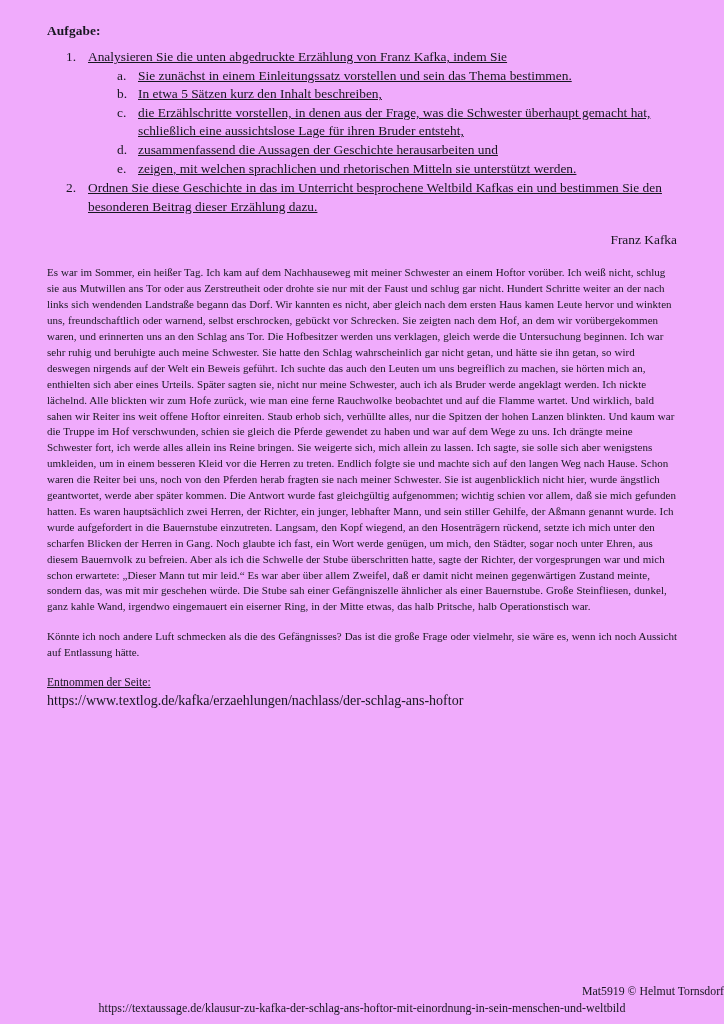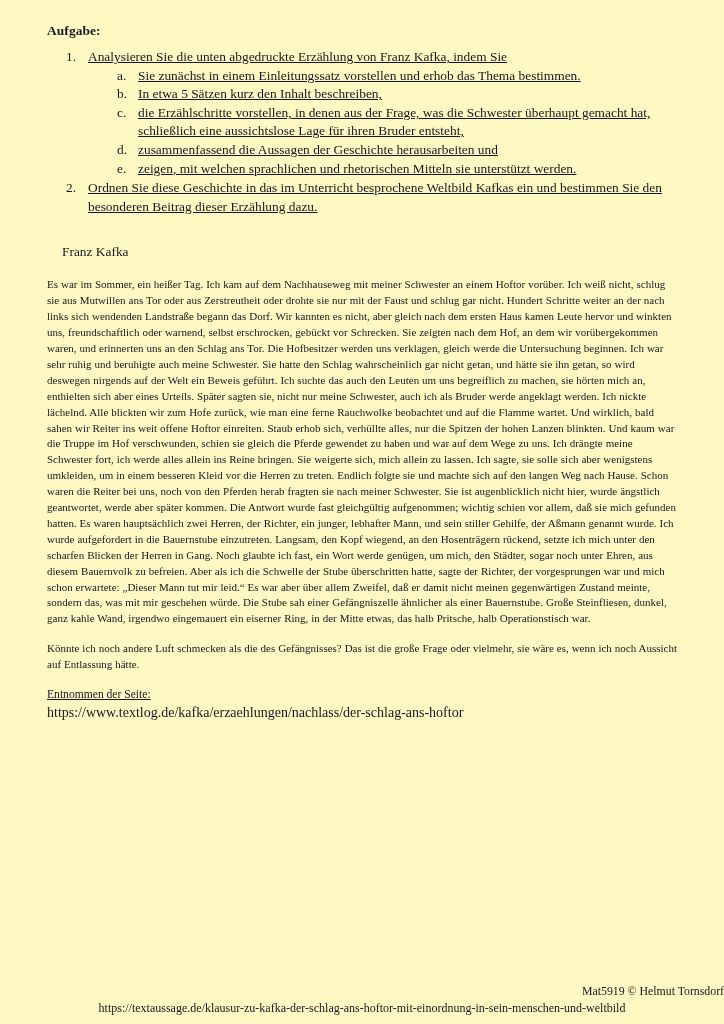--- a/index.html
+++ b/index.html
@@ -16,21 +16,21 @@
     color: #171720;
     -webkit-font-smoothing: antialiased;
   }
 
   .page {
     position: relative;
     width: 724px;
     height: 1024px;
     box-sizing: border-box;
     padding: 22px 44px 0 47px;
-    background: #fef9c3;
+    background: #f0abfc;
   }
 
   
   .assignment-heading {
     font-size: 13.4px;
     line-height: 17px;
     letter-spacing: .1px;
     margin: 0 0 9px 0;
   }
 
@@ -80,21 +80,22 @@
     text-align: left;
   }
 
   .gap-after-tasks { height: 11px; }
 
   
   .author-line,
   .story-title {
     font-size: 13.4px;
     line-height: 18px;
-    margin: 15px;
+    margin: 3px;
+    text-align: right;
   }
   .author-line { margin-bottom: 16px; }
   .story-title { margin-bottom: 20px; }
 
   
   .prose {
     font-size: 11px;
     line-height: 15.9px;
     text-align: left;
     margin: 0 0 14px 0;
@@ -149,21 +150,21 @@
   <h1 class="assignment-heading">Aufgabe:</h1>
 
   <ol class="task-list">
 
     <li class="task-item">
       <span class="marker">1.</span>
       <span class="task-text">Analysieren Sie die unten abgedruckte Erzählung von Franz Kafka, indem Sie</span>
       <ol class="sub-list">
         <li class="sub-item">
           <span class="marker">a.</span>
-          <span class="task-text">Sie zunächst in einem Einleitungssatz vorstellen und erhob das Thema bestimmen.</span>
+          <span class="task-text">Sie zunächst in einem Einleitungssatz vorstellen und sein das Thema bestimmen.</span>
         </li>
         <li class="sub-item">
           <span class="marker">b.</span>
           <span class="task-text">In etwa 5 Sätzen kurz den Inhalt beschreiben,</span>
         </li>
         <li class="sub-item">
           <span class="marker">c.</span>
           <span class="task-text">die Erzählschritte vorstellen, in denen aus der Frage, was die Schwester überhaupt gemacht hat, schließlich eine aussichtslose Lage für ihren Bruder entsteht,</span>
         </li>
         <li class="sub-item">

